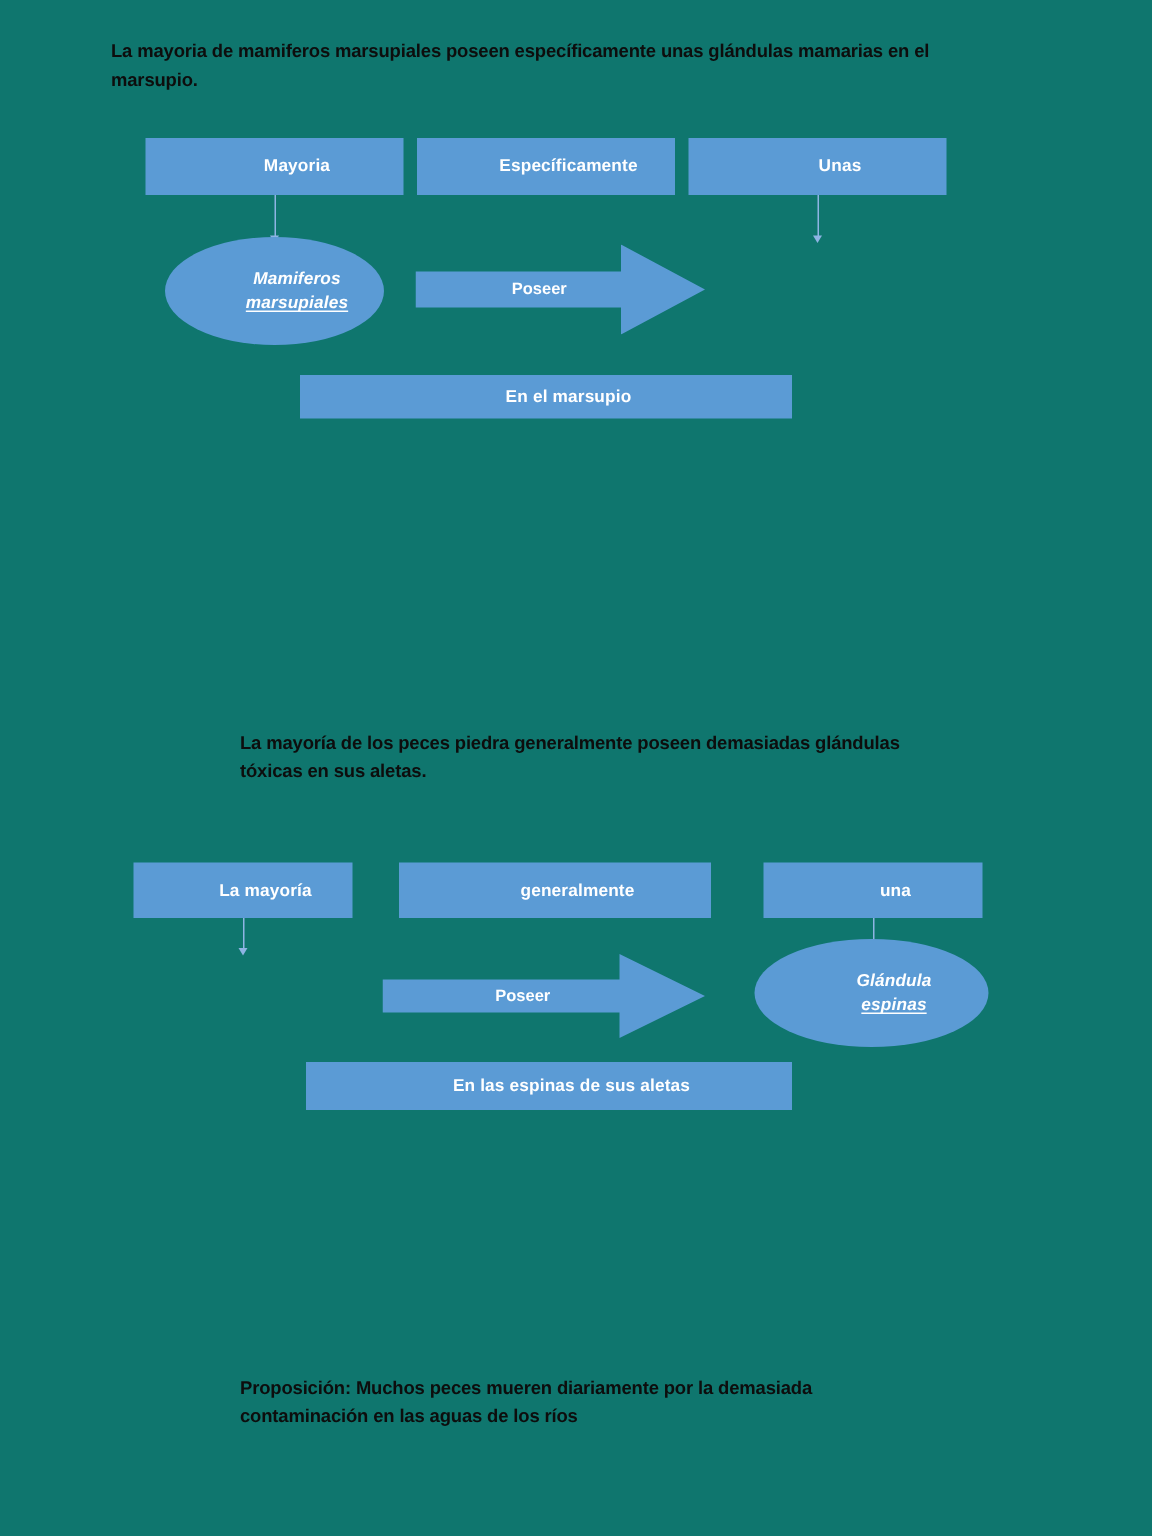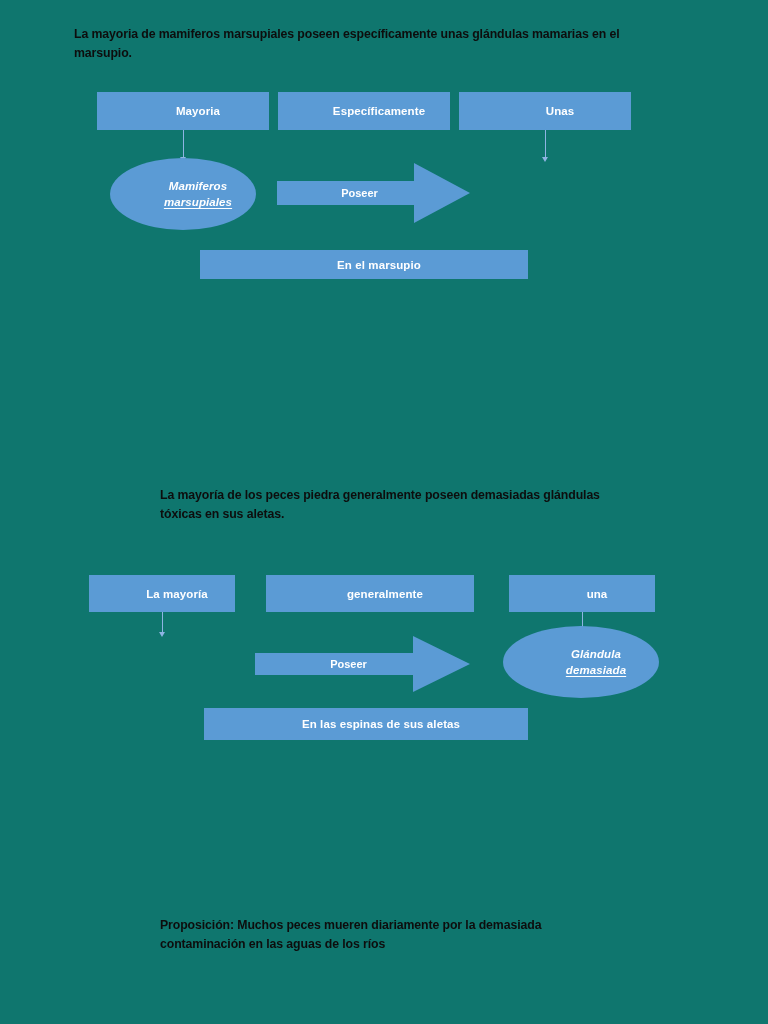--- a/index.html
+++ b/index.html
@@ -180,21 +180,21 @@
       <span>una</span>
     </div>
 
     <div class="connector" style="left:162px; top:612px; height:21px;"></div>
     <div class="connector" style="left:582px; top:612px; height:21px;"></div>
 
 
     <div class="shape ellipse" style="left:503px; top:626px; width:156px; height:72px;">
       <span class="lines">
         <span>Glándula</span>
-        <span class="underline">demasiada</span>
+        <span class="underline">espinas</span>
       </span>
     </div>
 
     <div class="block-arrow" style="left:255px; top:636px; width:215px; height:56px;">
       <svg viewBox="0 0 215 56" preserveAspectRatio="none">
         <polygon points="0,17 158,17 158,0 215,28 158,56 158,39 0,39" fill="#5B9BD5"></polygon>
       </svg>
       <span class="arrow-label">
         <span>Poseer</span>
       </span>

